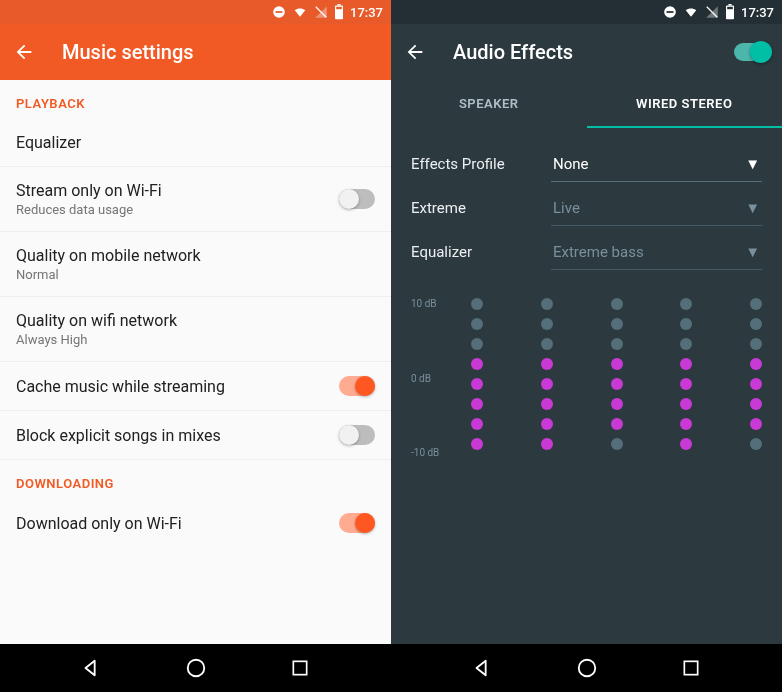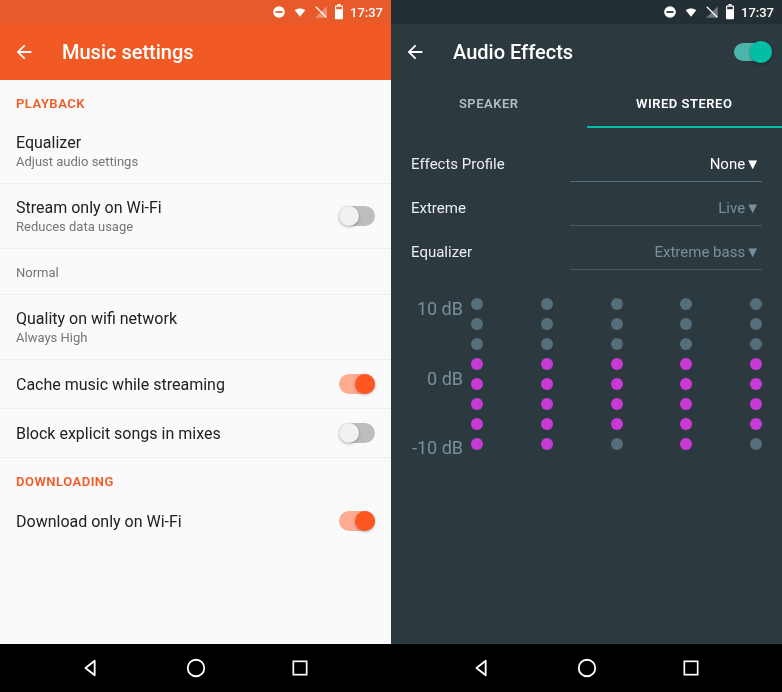--- a/index.html
+++ b/index.html
@@ -37,25 +37,25 @@
   .row .sub { font-size: 13px; color: #757575; margin-top: 2px; }
   .switch { width: 36px; height: 20px; background: #bdbdbd; border-radius: 10px; position: relative; }
   .switch::after { content:""; position:absolute; width:20px; height:20px; background:#f1f1f1; border-radius:50%; top:0; left:0; box-shadow:0 1px 3px rgba(0,0,0,.3); }
   .switch.on { background: #ffab91; }
   .switch.on::after { left:16px; background:#ff5722; }
 
   
   .content-b { flex: 1; background: #2c393f; padding: 14px 20px; color: #fff; display:flex; flex-direction:column; }
   .erow { display: flex; align-items: center; height: 44px; }
   .erow .el { flex: 0 0 140px; font-size: 15px; color: #eceff1; }
-  .erow .ev { flex: 1; display: flex; align-items: center; justify-content: flex-end; border-bottom: 1px solid #546e7a; height: 36px; font-size: 15px; padding: 0 2px; margin-left: 19px; }
+  .erow .ev { flex: 1; display: flex; align-items: center; justify-content: space-between; border-bottom: 1px solid #546e7a; height: 36px; font-size: 15px; padding: 0 2px; }
   .erow .ev.dis { color: #78909c; border-bottom-color: #455a64; }
   .erow .ev .tri { color:inherit; }
   .eq { margin-top: 24px; display: flex; }
-  .eq .labels { width: 60px; display: flex; flex-direction: column; justify-content: space-between; align-items: flex-end; color: #78909c; font-size: 18px; height: 160px; padding-right: 8px; }
+  .eq .labels { width: 60px; display: flex; flex-direction: column; justify-content: space-between; color: #78909c; font-size: 10px; height: 160px; padding-right: 8px; }
   .eq .bands { flex: 1; display: flex; justify-content: space-between; }
   .band { display: flex; flex-direction: column; align-items: center; gap: 8px; }
   .dot { width: 12px; height: 12px; border-radius: 50%; background: #546e7a; }
   .dot.on { background: #c939d6; }
   .toggle-r { width: 36px; height: 18px; background: #4db6ac; border-radius: 10px; position: relative; }
   .toggle-r::after { content:""; position:absolute; width:22px; height:22px; background:#00bfa5; border-radius:50%; top:-2px; right:-2px; box-shadow:0 1px 3px rgba(0,0,0,.4); }
 
   
   .navbar { height: 48px; background: #000; display: flex; align-items: center; justify-content: space-evenly; }
   .navbtn { width:28px; height:28px; display:flex; align-items:center; justify-content:center; }
@@ -103,34 +103,34 @@
       </div>
       <div class="title">Music settings</div>
     </div>
 
     <div class="content-a">
       <div class="section-header">PLAYBACK</div>
 
       <div class="row">
         <div class="textcol">
           <div class="label">Equalizer</div>
-          <div class="sub">Adjust audio settings</div>
         </div>
       </div>
 
       <div class="row">
         <div class="textcol">
           <div class="label">Stream only on Wi-Fi</div>
           <div class="sub">Reduces data usage</div>
         </div>
         <div class="switch"></div>
       </div>
 
       <div class="row">
         <div class="textcol">
+          <div class="label">Quality on mobile network</div>
           <div class="sub">Normal</div>
         </div>
       </div>
 
       <div class="row">
         <div class="textcol">
           <div class="label">Quality on wifi network</div>
           <div class="sub">Always High</div>
         </div>
       </div>

